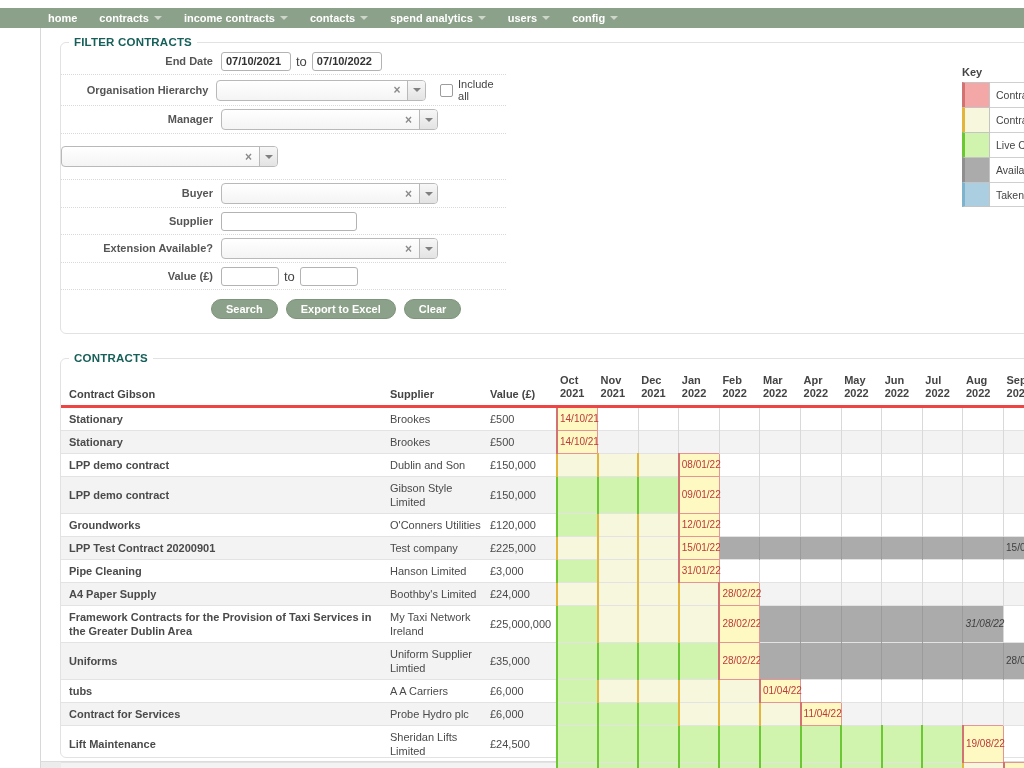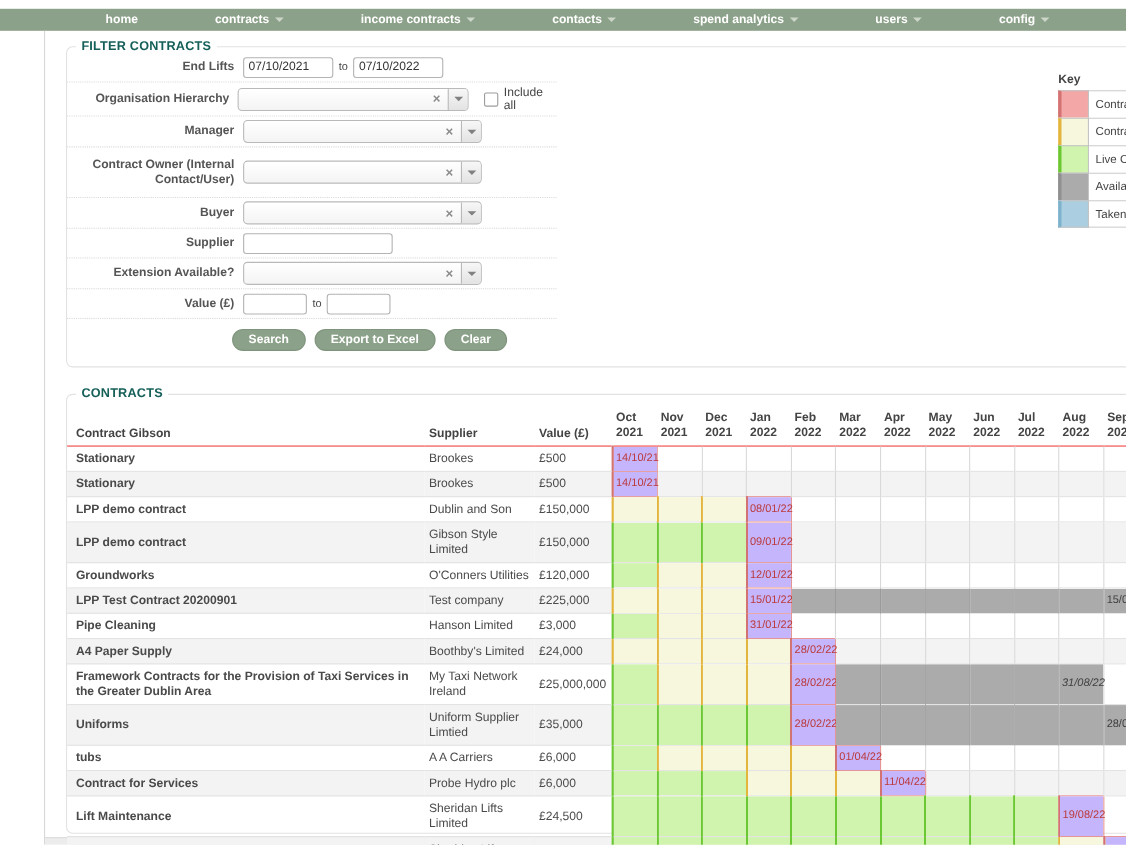--- a/index.html
+++ b/index.html
@@ -5,21 +5,21 @@
   * { margin:0; padding:0; box-sizing:border-box; }
   html,body { width:1024px; height:768px; overflow:hidden; background:#fff;
     font-family:"Liberation Sans", sans-serif; }
   body { position:relative; }
 
   
   .navbar { position:absolute; top:8px; left:0; width:1024px; height:20px;
     background:#8ca189; display:flex; align-items:center; padding-left:44px; }
   .navbar ul { list-style:none; display:flex; }
   .navbar li { display:flex; align-items:center; margin-right:14px; padding:2px 4px;
-    cursor:pointer;margin-left:48px; }
+    cursor:pointer; }
   .navbar li span.lbl { color:#fff; font-weight:bold; font-size:11px; white-space:nowrap; }
   .nav-arrow { width:0; height:0; border-left:4px solid transparent;
     border-right:4px solid transparent; border-top:4px solid #ccd6c9; margin-left:5px; }
 
   
   .v-divider { position:absolute; left:40px; top:28px; bottom:0; width:1px; background:#d8d8d8; }
   .bottom-strip { position:absolute; left:41px; right:0; bottom:0; height:7px;
     background:#ececec; border-top:1px solid #dcdcdc; }
 
   
@@ -30,24 +30,24 @@
   #contracts-box{ left:60px; top:352px; width:984px; height:406px; }
 
   
   .frow { display:flex; align-items:center; min-height:27px; width:445px;
     border-bottom:1px dotted #d9d9d9; padding:3px 0; }
   .frow .flabel { width:152px; text-align:right; font-size:11px; font-weight:bold;
     color:#555; margin-right:8px; line-height:13px; }
   .frow .fctrl { display:flex; align-items:center; }
   .txt { height:19px; border:1px solid #b3b3b3; border-radius:3px; font-size:11px;
     padding:1px 4px; color:#333; font-family:"Liberation Sans",sans-serif; }
-  .txt.date { width:82px; }
+  .txt.date { width:70px;font-weight:bold; }
   .txt.val  { width:58px; }
   .txt.wide { width:136px; }
-  .toword { font-size:10px; color:#444; margin:0 5px; }
+  .toword { font-size:13px; color:#444; margin:0 5px; }
   .sel2 { display:flex; width:217px; height:21px; border:1px solid #b9b9b9;
     border-radius:4px; background:linear-gradient(#fff,#f4f4f4); overflow:hidden; cursor:pointer; }
   .sel2 .sel2-main { flex:1; display:flex; align-items:center; justify-content:flex-end; }
   .sel2 .sel2-clear { color:#8b8b8b; font-size:12px; font-weight:bold; padding:0 7px; cursor:pointer; }
   .sel2 .sel2-arrowbtn { width:18px; border-left:1px solid #b9b9b9;
     background:linear-gradient(#f7f7f7,#e3e3e3); display:flex; align-items:center;
     justify-content:center; cursor:pointer; }
   .sel2 .sel2-arrowbtn i { width:0; height:0; border-left:4px solid transparent;
     border-right:4px solid transparent; border-top:4px solid #808080; }
   .chk { width:13px; height:13px; border:1px solid #9c9c9c; border-radius:2px;
@@ -66,33 +66,33 @@
   .key-swatch { width:28px; height:25px; border:1px solid #c4c4c4; border-bottom:none; }
   .key-row:last-child .key-swatch { border-bottom:1px solid #c4c4c4; }
   .key-label { width:120px; border:1px solid #cfcfcf; border-left:none; border-bottom:none;
     background:#fff; font-size:10.5px; color:#444; padding:6px 0 0 6px; white-space:nowrap;
     overflow:hidden; }
   .key-row:last-child .key-label { border-bottom:1px solid #cfcfcf; }
 
   
   #gantt-table { border-collapse:collapse; table-layout:fixed; width:983px; margin-top:8px; }
   #gantt-table th { font-size:11px; font-weight:bold; color:#444; text-align:left;
-    vertical-align:bottom; padding:4px 4px 5px 4px; border-bottom:1px solid #ef4444; }
+    vertical-align:bottom; padding:4px 4px 5px 4px; border-bottom:3px solid #ef4444; }
   #gantt-table th.month { padding:2px 0 5px 3px; line-height:13px; }
   #gantt-table td { font-size:11px; color:#4a4a4a; vertical-align:middle;
     padding:4px 4px; line-height:14px; }
   #gantt-table td.col-title { padding-left:8px;font-weight:bold; }
   #gantt-table tbody tr:nth-child(even) { background:#f3f3f3; }
   #gantt-table tbody tr + tr td { border-top:1px solid #e3e3e3; }
 
   td.gantt { padding:0 !important; height:22px; position:relative; }
   td.cell-none   { border-left:1px solid #d9d9d9; }
   td.cell-live   { background:#d0f4ad; border-left:2px solid #6cc832; }
   td.cell-notice { background:#f7f7de; border-left:2px solid #e4b53c; }
-  td.cell-end    { background:#c4b5fd; border:1px solid #e59595 !important;
+  td.cell-end    { background:#fef9c3; border:1px solid #e59595 !important;
                    border-left:2px solid #d37272 !important; }
   td.cell-ext    { background:#ababab; border-left:1px solid #9b9b9b; }
   .cell-label { display:block; font-size:10px; padding:0 2px; white-space:nowrap;
     overflow:visible; color:#bb3a3a; }
   td.cell-ext .cell-label { color:#3f3f3f; }
   .cell-label.right { text-align:right;font-style:italic; }
 </style>
 </head>
 <body>
 
@@ -128,21 +128,21 @@
     </ul>
 </div>
 
 <div class="v-divider"></div>
 <div class="bottom-strip"></div>
 
 <fieldset id="filter-box">
   <legend>FILTER CONTRACTS</legend>
 
   <div class="frow">
-    <div class="flabel">End Lifts</div>
+    <div class="flabel">End Date</div>
     <div class="fctrl">
       <input class="txt date" value="07/10/2021" style="">
       <span class="toword">to</span>
       <input class="txt date" value="07/10/2022" style="">
     </div>
   </div>
 
   <div class="frow">
     <div class="flabel">Organisation Hierarchy</div>
     <div class="fctrl">
@@ -167,21 +167,20 @@
             <span class="sel2-clear">×</span>
           </div>
         <div class="sel2-arrowbtn">
             <i></i>
           </div>
       </div>
     </div>
   </div>
 
   <div class="frow" style="min-height:46px;">
-    <div class="flabel">Contract Owner (Internal Contact/User)</div>
     <div class="fctrl">
       <div class="sel2">
         <div class="sel2-main">
             <span class="sel2-clear">×</span>
           </div>
         <div class="sel2-arrowbtn">
             <i></i>
           </div>
       </div>
     </div>

